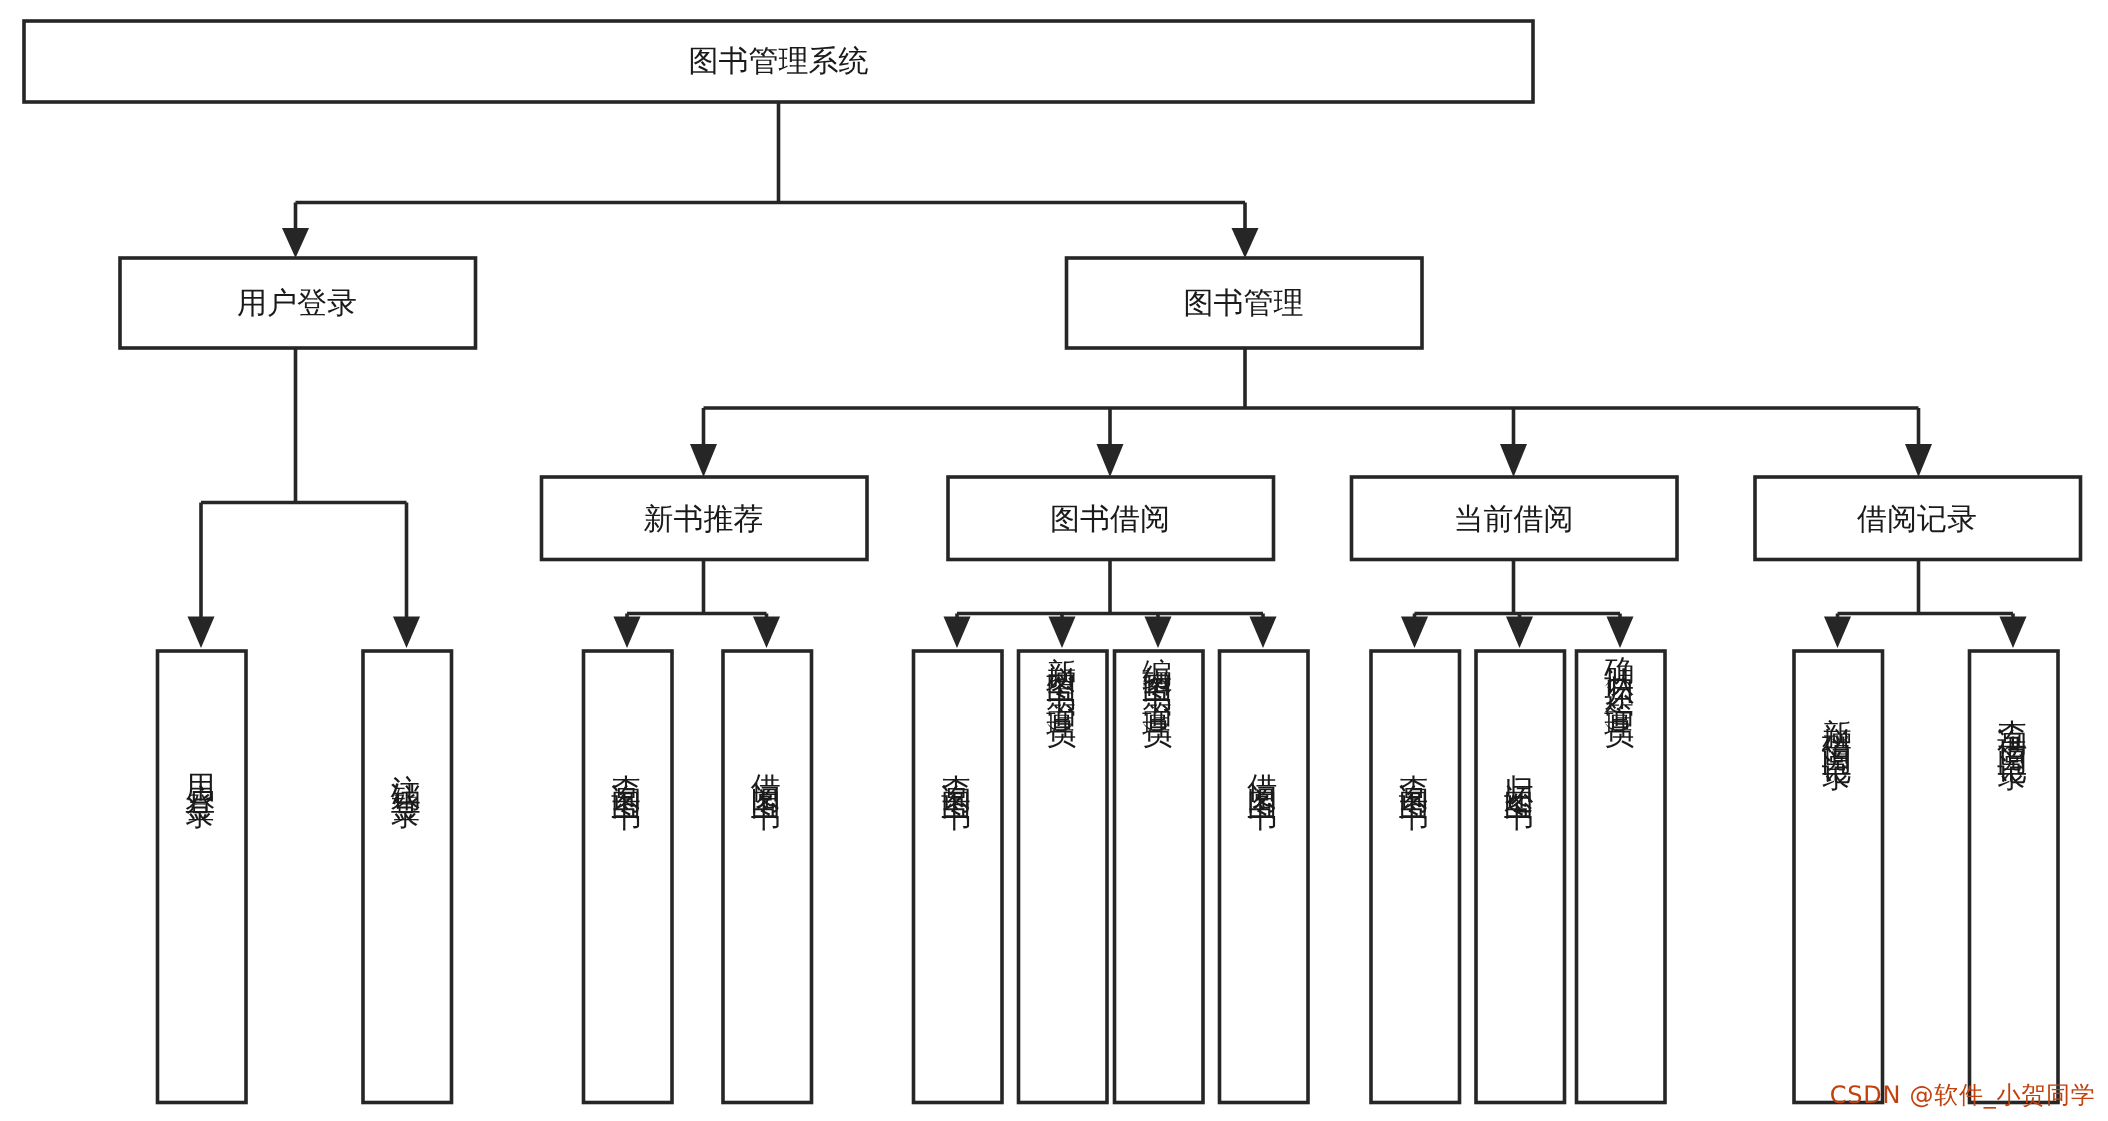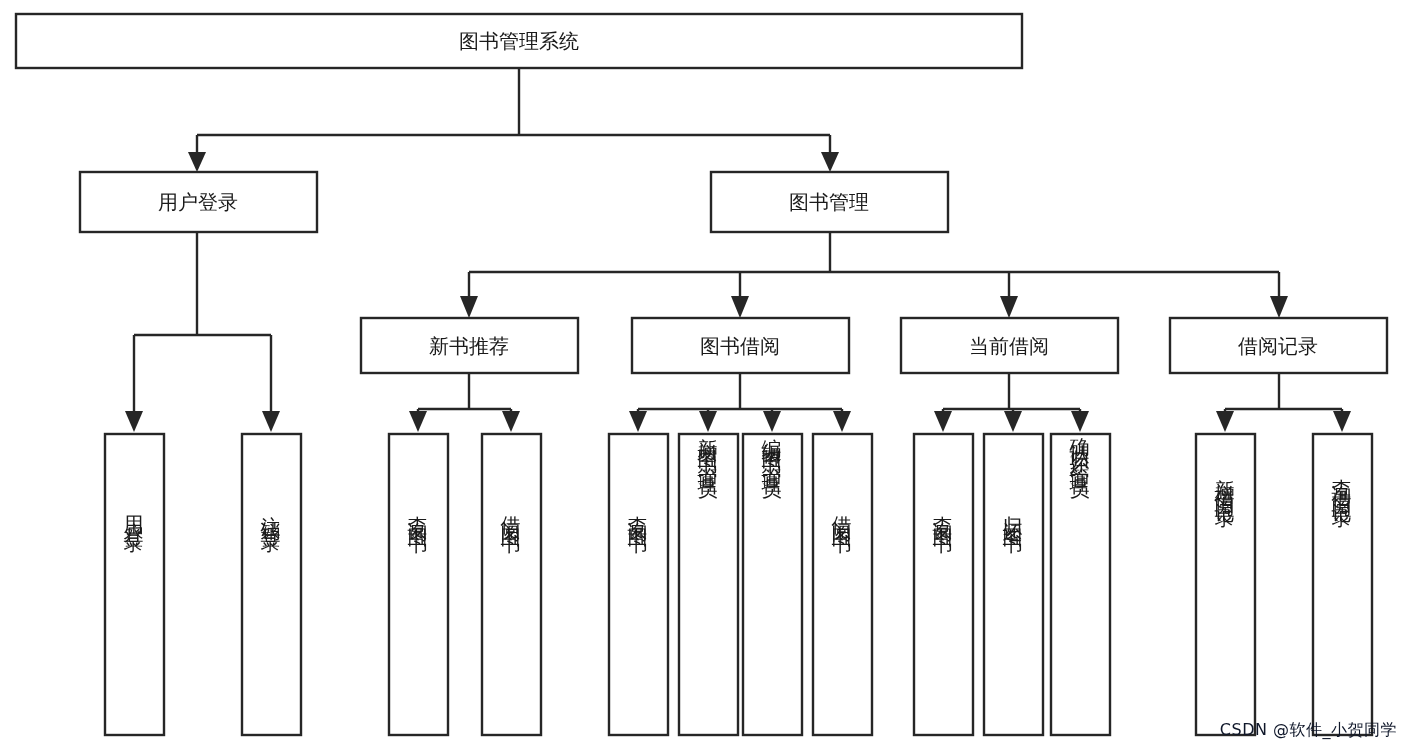--- a/index.html
+++ b/index.html
@@ -55,21 +55,21 @@
     font-family: "DejaVu Sans", "Liberation Sans", sans-serif;
     font-size: 20px;
     text-anchor: middle;
   }
   .watermark {
     position: absolute;
     right: 8px;
     bottom: 6px;
     font-family: "DejaVu Sans", "Liberation Sans", sans-serif;
     font-size: 16px;
-    color: #0f172a;
+    color: #c2410c;
     letter-spacing: 0.5px;
     white-space: nowrap;
     user-select: none;
   }
 </style>
 </head>
 <body>
 
 <div id="diagram-root">
 

